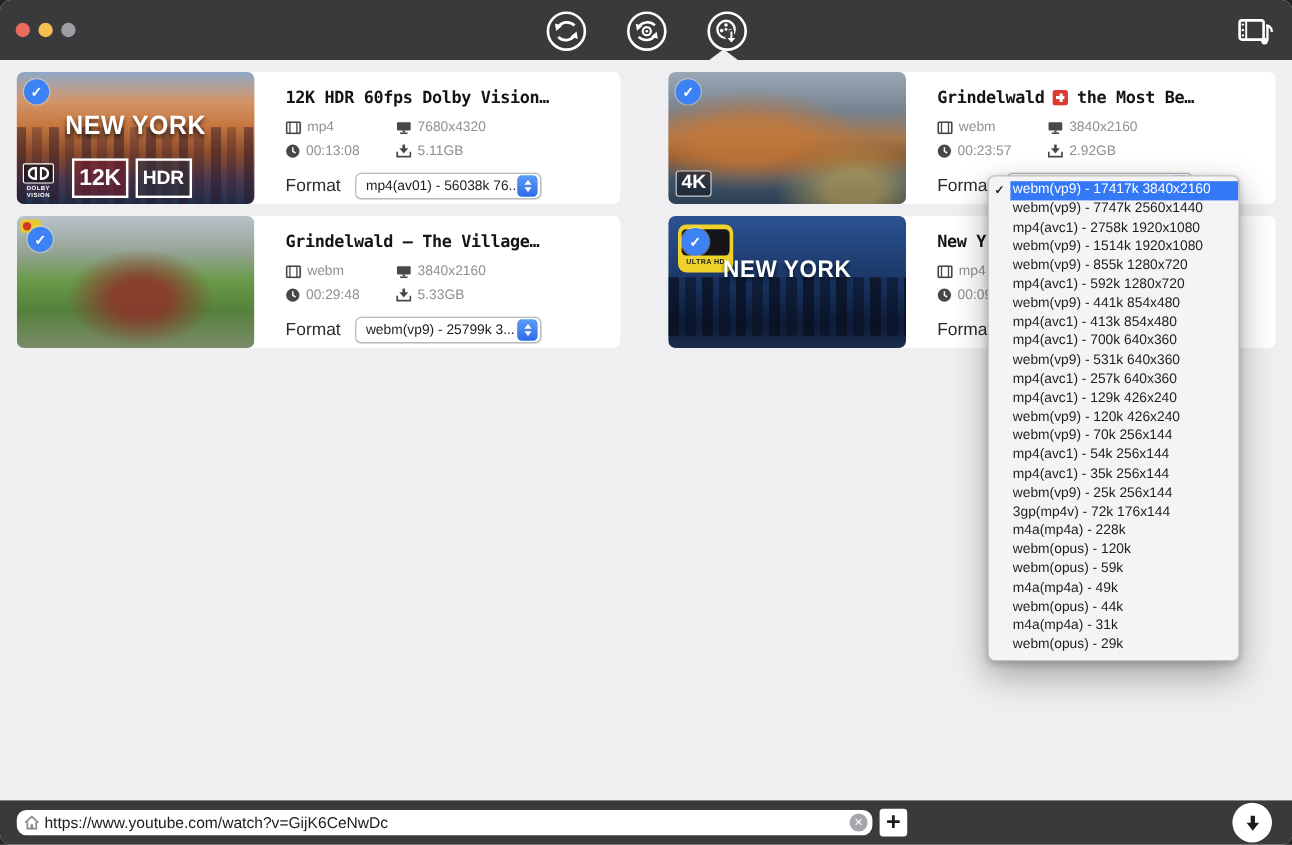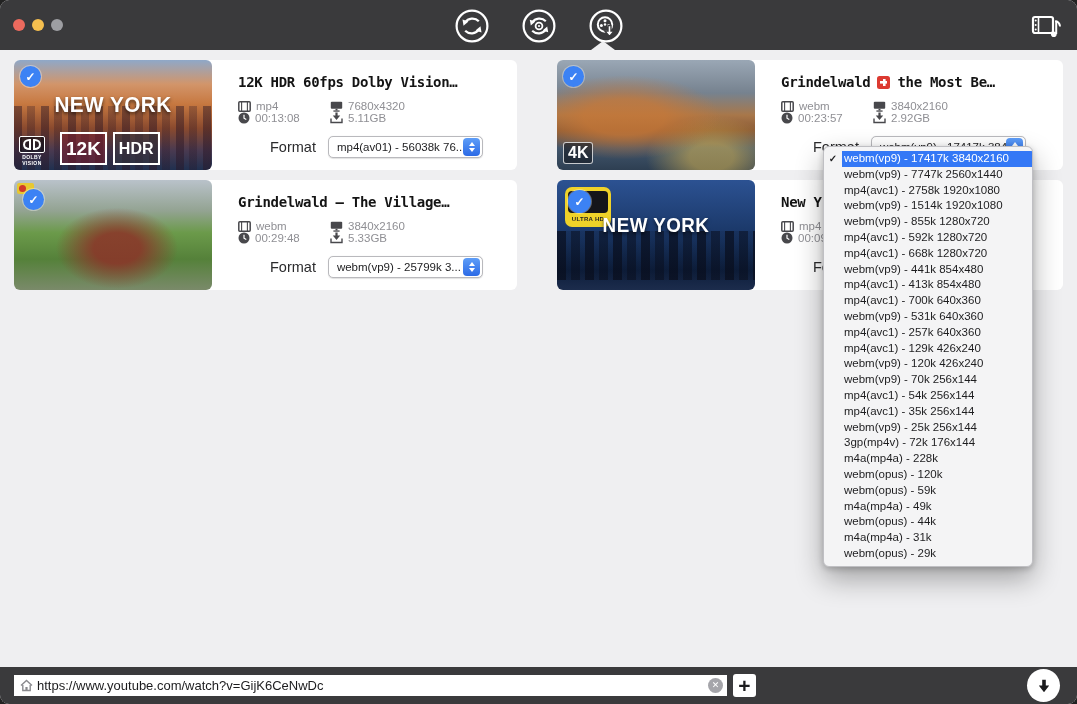--- a/index.html
+++ b/index.html
@@ -76,24 +76,24 @@
   .uhd-text { text-align:center; font-size:6px; font-weight:bold; color:#222; letter-spacing:.3px; line-height:12px; }
   .thumb4 .check-circle { left:11px; top:10px; width:23px; height:23px; }
   
   .info { flex:1; padding:14px 10px 0 26px; overflow:hidden; }
   .v-title { font-family:"DejaVu Sans Mono", monospace; font-weight:bold; font-size:14px; color:#141414;
     white-space:nowrap; overflow:hidden; margin-bottom:10px; letter-spacing:-0.3px; }
   .swiss-flag { display:inline-block; width:13px; height:13px; vertical-align:-2px; margin:0 7px; border-radius:2.5px;
     background-color:#dc3a31;
     background-image:linear-gradient(#fff,#fff),linear-gradient(#fff,#fff);
     background-size:7px 2.6px,2.6px 7px; background-position:center; background-repeat:no-repeat; }
-  .meta { display:grid; grid-template-columns:92px auto; font-size:11.5px; color:#8f8f94; }
+  .meta { display:grid; grid-template-columns:92px auto; row-gap:8px; font-size:11.5px; color:#8f8f94; }
   .meta .m { display:flex; align-items:center; gap:5px; white-space:nowrap; }
   .meta svg { flex:0 0 auto; }
-  .format-row { margin-top:12px; display:flex; align-items:center; gap:12px;margin-left:32px; }
+  .format-row { margin-top:12px; display:flex; align-items:center; gap:12px; }
   .fmt-label { font-size:14.5px; color:#2b2b2d; }
   .selectbox { position:relative; width:155px; height:22px; background:#fff; border:1px solid #b9b9bd; border-radius:5px;
     box-shadow:0 .5px 1px rgba(0,0,0,.12); display:flex; align-items:center; cursor:pointer; }
   .sel-text { flex:1; font-size:11.5px; color:#1c1c1e; padding:0 4px 0 8px; white-space:nowrap; overflow:hidden; }
   .stepper { width:17px; height:18px; margin-right:1.5px; border-radius:4px;
     background:linear-gradient(#5e9ef8,#2c6ae6); display:flex; flex-direction:column; align-items:center; justify-content:center; gap:2px; }
   .stepper i { display:block; width:0; height:0; border-left:3.5px solid transparent; border-right:3.5px solid transparent; }
   .stepper .up { border-bottom:4px solid #fff; }
   .stepper .dn { border-top:4px solid #fff; }
   
@@ -101,21 +101,21 @@
     border:1px solid #bfbfc3; border-radius:6px; overflow:hidden; z-index:50;
     box-shadow:0 12px 28px rgba(0,0,0,.32), 0 2px 6px rgba(0,0,0,.2); padding:4px 0; }
   .dd-item { display:flex; align-items:center; height:15.8px; font-size:11.5px; color:#1d1d1f; cursor:pointer; }
   .dd-item .check { flex:0 0 18px; text-align:center; visibility:hidden; font-size:10px; color:#1d1d1f; }
   .dd-item .check::before { content:"✓"; font-weight:bold; }
   .dd-item .dd-label { flex:1; line-height:15.8px; padding:0 8px 0 2px; white-space:nowrap; }
   .dd-item.selected .check { visibility:visible; }
   .dd-item.selected .dd-label { background:#3478f6; color:#fff; }
   
   .bottombar { position:absolute; left:0; right:0; bottom:0; height:37px; background:#3a3a3c; }
-  .url-wrap { position:absolute; left:14px; top:8px; width:713px; height:21px; background:#fff; border-radius:0;
+  .url-wrap { position:absolute; left:14px; top:8px; width:713px; height:21px; background:#fff; border-radius:8px;
     display:flex; align-items:center; padding:0 4px 0 6px; }
   .url-wrap svg { flex:0 0 auto; }
   .url-input { flex:1; border:none; outline:none; font-size:13px; color:#1c1c1e; background:transparent; padding:0 4px;
     font-family:"Liberation Sans",sans-serif; }
   .clear-btn { flex:0 0 15px; width:15px; height:15px; border:none; border-radius:50%; background:#a5a5aa; color:#fff;
     font-size:9px; line-height:15px; text-align:center; padding:0; cursor:pointer; }
   .plus-btn { position:absolute; left:733px; top:7px; width:23px; height:23px; background:#fff; border:none; border-radius:3px;
     font-size:21px; font-weight:bold; color:#1c1c1e; line-height:20px; text-align:center; padding:0; cursor:pointer; }
   .dl-btn { position:absolute; left:1027px; top:2px; width:33px; height:33px; border-radius:50%; background:#fff; border:none;
     display:flex; align-items:center; justify-content:center; padding:0; cursor:pointer; }
@@ -428,24 +428,20 @@
           <div class="dd-item">
           <span class="check"></span>
           <span class="dd-label">webm(vp9) - 855k 1280x720</span>
         </div>
           <div class="dd-item">
           <span class="check"></span>
           <span class="dd-label">mp4(avc1) - 592k 1280x720</span>
         </div>
           <div class="dd-item">
           <span class="check"></span>
-          <span class="dd-label">mp4(avc1) - 668k 1280x720</span>
-        </div>
-          <div class="dd-item">
-          <span class="check"></span>
           <span class="dd-label">webm(vp9) - 441k 854x480</span>
         </div>
           <div class="dd-item">
           <span class="check"></span>
           <span class="dd-label">mp4(avc1) - 413k 854x480</span>
         </div>
           <div class="dd-item">
           <span class="check"></span>
           <span class="dd-label">mp4(avc1) - 700k 640x360</span>
         </div>

